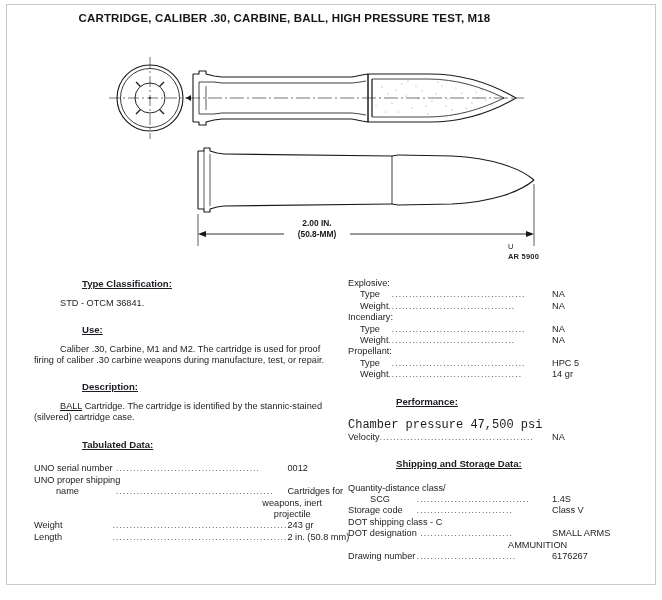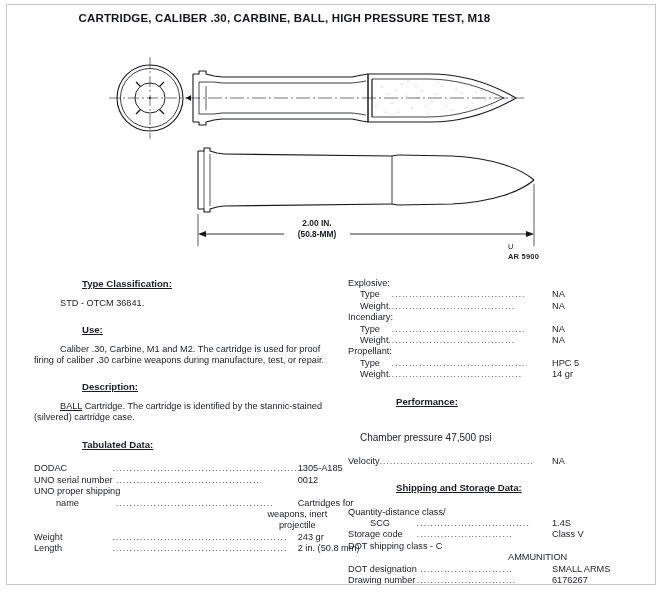--- a/index.html
+++ b/index.html
@@ -86,23 +86,24 @@
   .sec-spacer-md { height: 11px; }
   .sec-spacer-sm { height: 6px; }
 
   .indent-para {
     text-indent: 26px;
     margin: 0;
     font-size: 9.2px;
     line-height: 11.4px;
   }
   .plain-line {
-    margin: 12px;
-    font-size: 10px;
+    margin: 0;
+    font-size: 12px;
     line-height: 11.4px;
+    font-family: Liberation Mono, monospace;
   }
   .u-inline { text-decoration: underline; }
 
   
   .data-table {
     width: 100%;
     border-collapse: collapse;
     font-size: 9.2px;
     line-height: 11.4px;
   }
@@ -301,27 +302,20 @@
   <span class="section-head">Description:</span>
   <div class="sec-spacer-sm"></div>
   <p class="indent-para"><span class="u-inline">BALL</span><span> Cartridge.  The cartridge is identified by the stannic-stained (silvered) cartridge case.</span></p>
 
   <div class="sec-spacer-lg"></div>
   <span class="section-head">Tabulated Data:</span>
   <div class="sec-spacer-md"></div>
 
   <table class="data-table">
     <tbody>
-        <tr>
-      <td class="dt-label">DODAC</td>
-      <td class="dt-leader">
-            <span>......................................................</span>
-          </td>
-      <td class="dt-value">1305-A185</td>
-    </tr>
     <tr>
       <td class="dt-label">UNO serial number</td>
       <td class="dt-leader">
             <span>&nbsp;..........................................</span>
           </td>
       <td class="dt-value">0012</td>
     </tr>
     <tr>
       <td class="dt-label" colspan="3">UNO proper shipping</td>
     </tr>
@@ -453,32 +447,32 @@
       <td class="dt-label">Storage code</td>
       <td class="dt-leader">
             <span>............................</span>
           </td>
       <td class="dt-value">Class V</td>
     </tr>
     <tr>
       <td class="dt-label" colspan="3">DOT shipping class - C</td>
     </tr>
     <tr>
+      <td class="dt-label">DOT designation</td>
+      <td class="dt-leader">
+            <span>&nbsp;...........................</span>
+          </td>
+      <td class="dt-value">SMALL ARMS</td>
+    </tr>
+    <tr>
       <td colspan="3" class="cont-wrap">
         <span class="cont-value">AMMUNITION</span>
       </td>
     </tr>
     <tr>
-      <td class="dt-label">DOT designation</td>
-      <td class="dt-leader">
-            <span>&nbsp;...........................</span>
-          </td>
-      <td class="dt-value">SMALL ARMS</td>
-    </tr>
-    <tr>
       <td class="dt-label">Drawing number</td>
       <td class="dt-leader">
             <span>.............................</span>
           </td>
       <td class="dt-value">6176267</td>
     </tr>
   </tbody>
     </table>
 </div>
 

